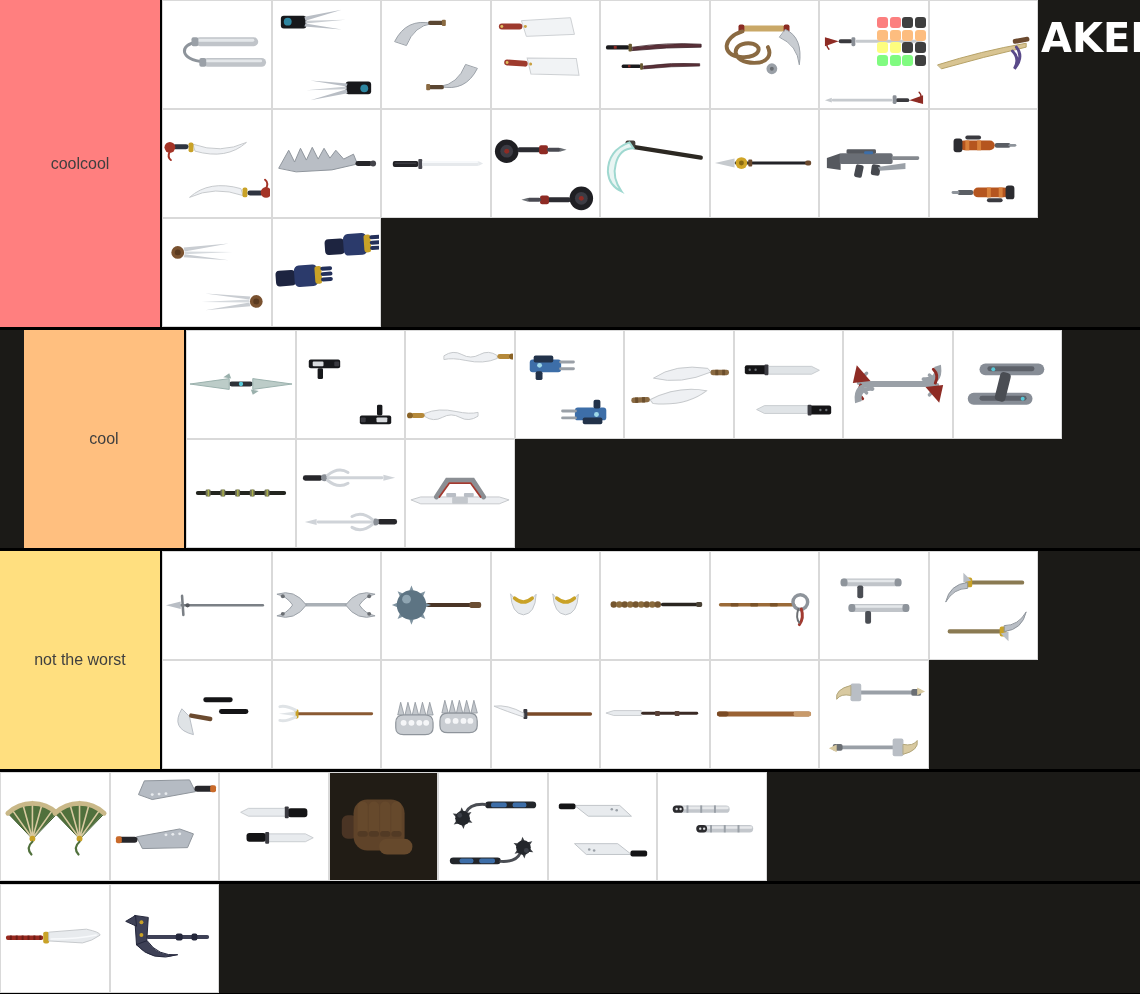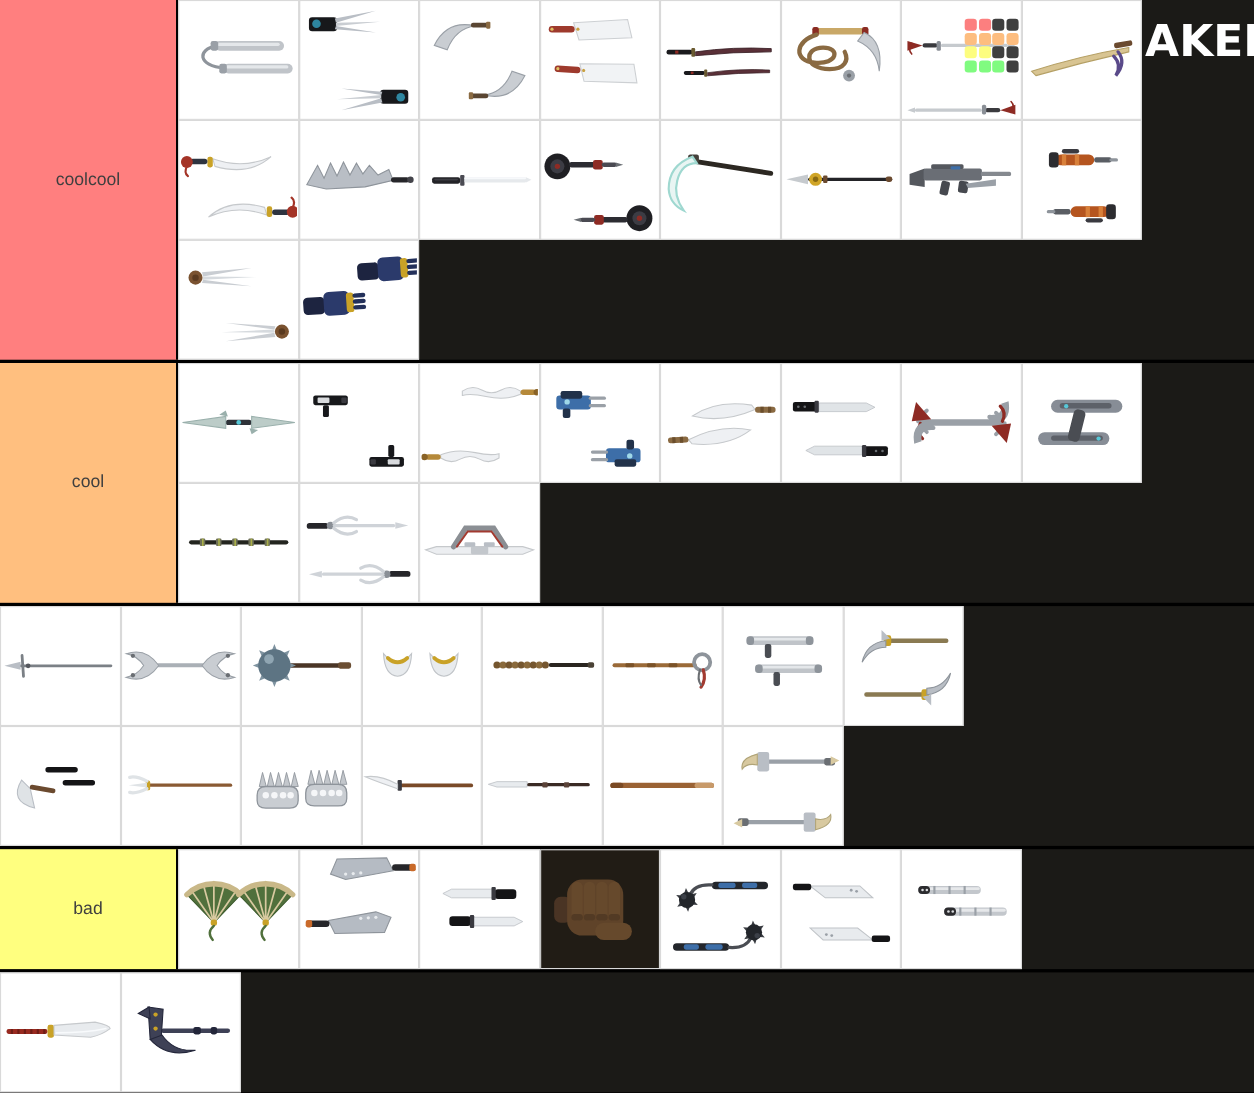--- a/index.html
+++ b/index.html
@@ -293,21 +293,21 @@
               <rect x="40" y="2" width="7" height="18" fill="#c9a227" rx="2.5"></rect>
               <rect x="46" y="3" width="12" height="4" fill="#23305a" rx="2"></rect>
               <rect x="46" y="8.5" width="12" height="4" fill="#23305a" rx="2"></rect>
               <rect x="46" y="14" width="12" height="4" fill="#23305a" rx="2"></rect>
             </g>
           </svg>
         </div>
       </div>
     </div>
     <div class="tier">
-      <div class="tier-label" style="background: rgb(255, 191, 127);">
+      <div class="tier-label" style="background: rgb(255, 191, 127); margin-left: 24px;">
         <span>cool</span>
       </div>
       <div class="tier-items" style="min-height: 218px;">
         <div class="cell">
           <svg width="106" height="106" viewBox="0 0 108 108">
             <rect x="42" y="50.5" width="24" height="5" fill="#2e3238" rx="2.5"></rect>
             <circle cx="54" cy="53" r="2.2" fill="#57c8d8"></circle>
             <polygon points="2,53 42,47.5 42,58.5" fill="#bcccc8" stroke="#9ab0ac" stroke-width="1"></polygon>
             <polygon points="106,53 66,47.5 66,58.5" fill="#bcccc8" stroke="#9ab0ac" stroke-width="1"></polygon>
             <polygon points="36,46 42,42 44,47.5" fill="#9ab0ac"></polygon>
@@ -468,20 +468,23 @@
             <rect x="46" y="57" width="16" height="7" fill="#c3c7cc" rx="1"></rect>
             <path d="M30 57 L41 40 H67 L78 57" fill="none" stroke="#8b8f94" stroke-width="5" stroke-linecap="round"></path>
             <path d="M33 57 L43 43 H65 L75 57" fill="none" stroke="#a23a30" stroke-width="1.8" stroke-linecap="round"></path>
             <rect x="40" y="53" width="10" height="4" fill="#b9bec5" rx="1"></rect>
             <rect x="58" y="53" width="10" height="4" fill="#b9bec5" rx="1"></rect>
           </svg>
         </div>
       </div>
     </div>
     <div class="tier">
+      <div class="tier-label" style="background: rgb(255, 223, 127);">
+        <span>not the worst</span>
+      </div>
       <div class="tier-items" style="min-height: 218px;">
         <div class="cell">
           <svg width="106" height="106" viewBox="0 0 108 108">
             <rect x="16" y="52" width="86" height="2.6" fill="#7b8086" rx="1.3"></rect>
             <polygon points="2,53.3 17,49.5 17,57" fill="#b9bec5"></polygon>
             <g transform="translate(17,42.5) rotate(-4)">
               <rect x="0" y="0" width="2.6" height="22" fill="#7b8086" rx="1.3"></rect>
             </g>
             <circle cx="24" cy="53.3" r="2.2" fill="#55585e"></circle>
           </svg>
@@ -670,23 +673,20 @@
               <rect x="70" y="5.5" width="10" height="7" fill="#6a6e73" rx="2"></rect>
               <rect x="8" y="0" width="11" height="18" fill="#b9bec5" rx="2"></rect>
               <path d="M8 2 Q-8 6 -6 16 Q-2 10 8 12 Z" fill="#d8c9a0" stroke="#b0a478" stroke-width="1" stroke-linecap="round"></path>
               <polygon points="76,4 84,8 76,12" fill="#d8c9a0"></polygon>
             </g>
           </svg>
         </div>
       </div>
     </div>
     <div class="tier">
-      <div class="tier-label" style="background: rgb(255, 255, 127);">
-        <span>bad</span>
-      </div>
       <div class="tier-items" style="min-height: 109px;">
         <div class="cell">
           <svg width="106" height="106" viewBox="0 0 108 108">
             <g transform="translate(4,22)">
               <path d="M27 44 L2 18 A36 36 0 0 1 52 18 Z" fill="#50703c" stroke="#3c5a2c" stroke-width="1" stroke-linecap="round"></path>
               <path d="M27 44 L6 14 M27 44 L17 8 M27 44 L27 6 M27 44 L37 8 M27 44 L48 14" fill="none" stroke="#d8c9a0" stroke-width="1.6" stroke-linecap="round"></path>
               <path d="M2 18 A36 36 0 0 1 52 18" fill="none" stroke="#c9b888" stroke-width="5" stroke-linecap="round"></path>
               <circle cx="27" cy="44" r="3" fill="#c9a227"></circle>
               <path d="M27 47 q-7 6 -1 13" fill="none" stroke="#50703c" stroke-width="2.2" stroke-linecap="round"></path>
             </g>

